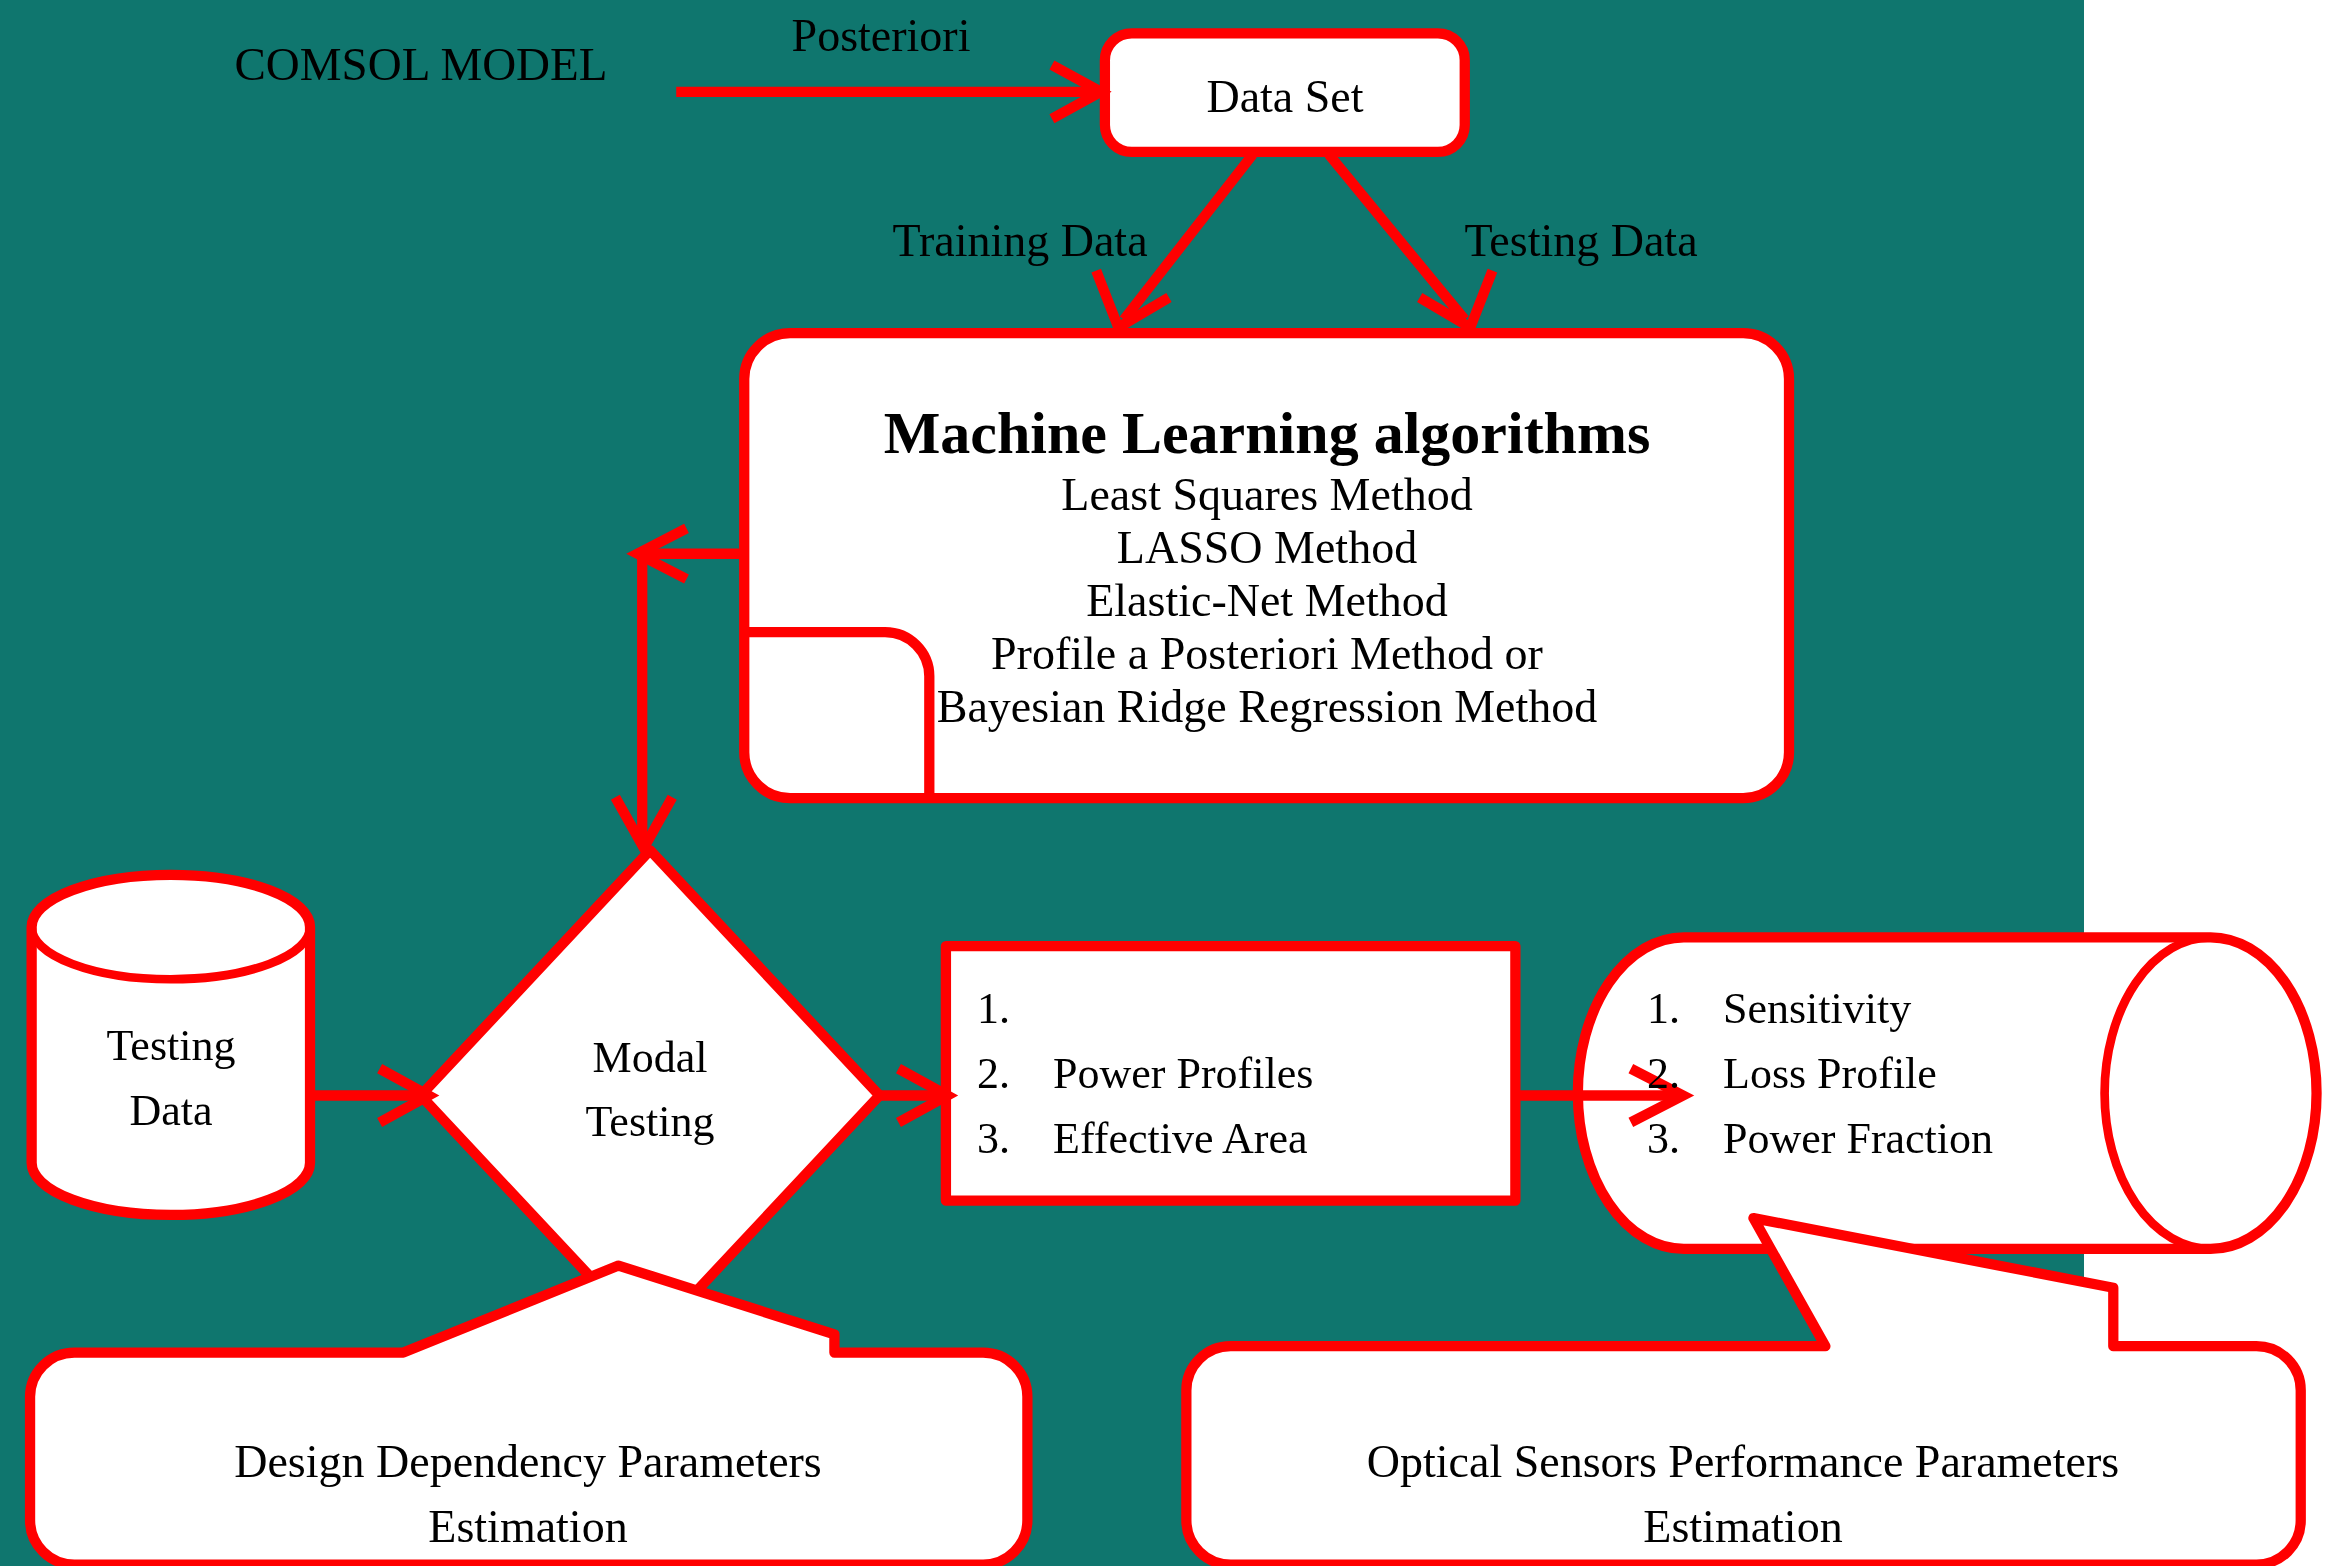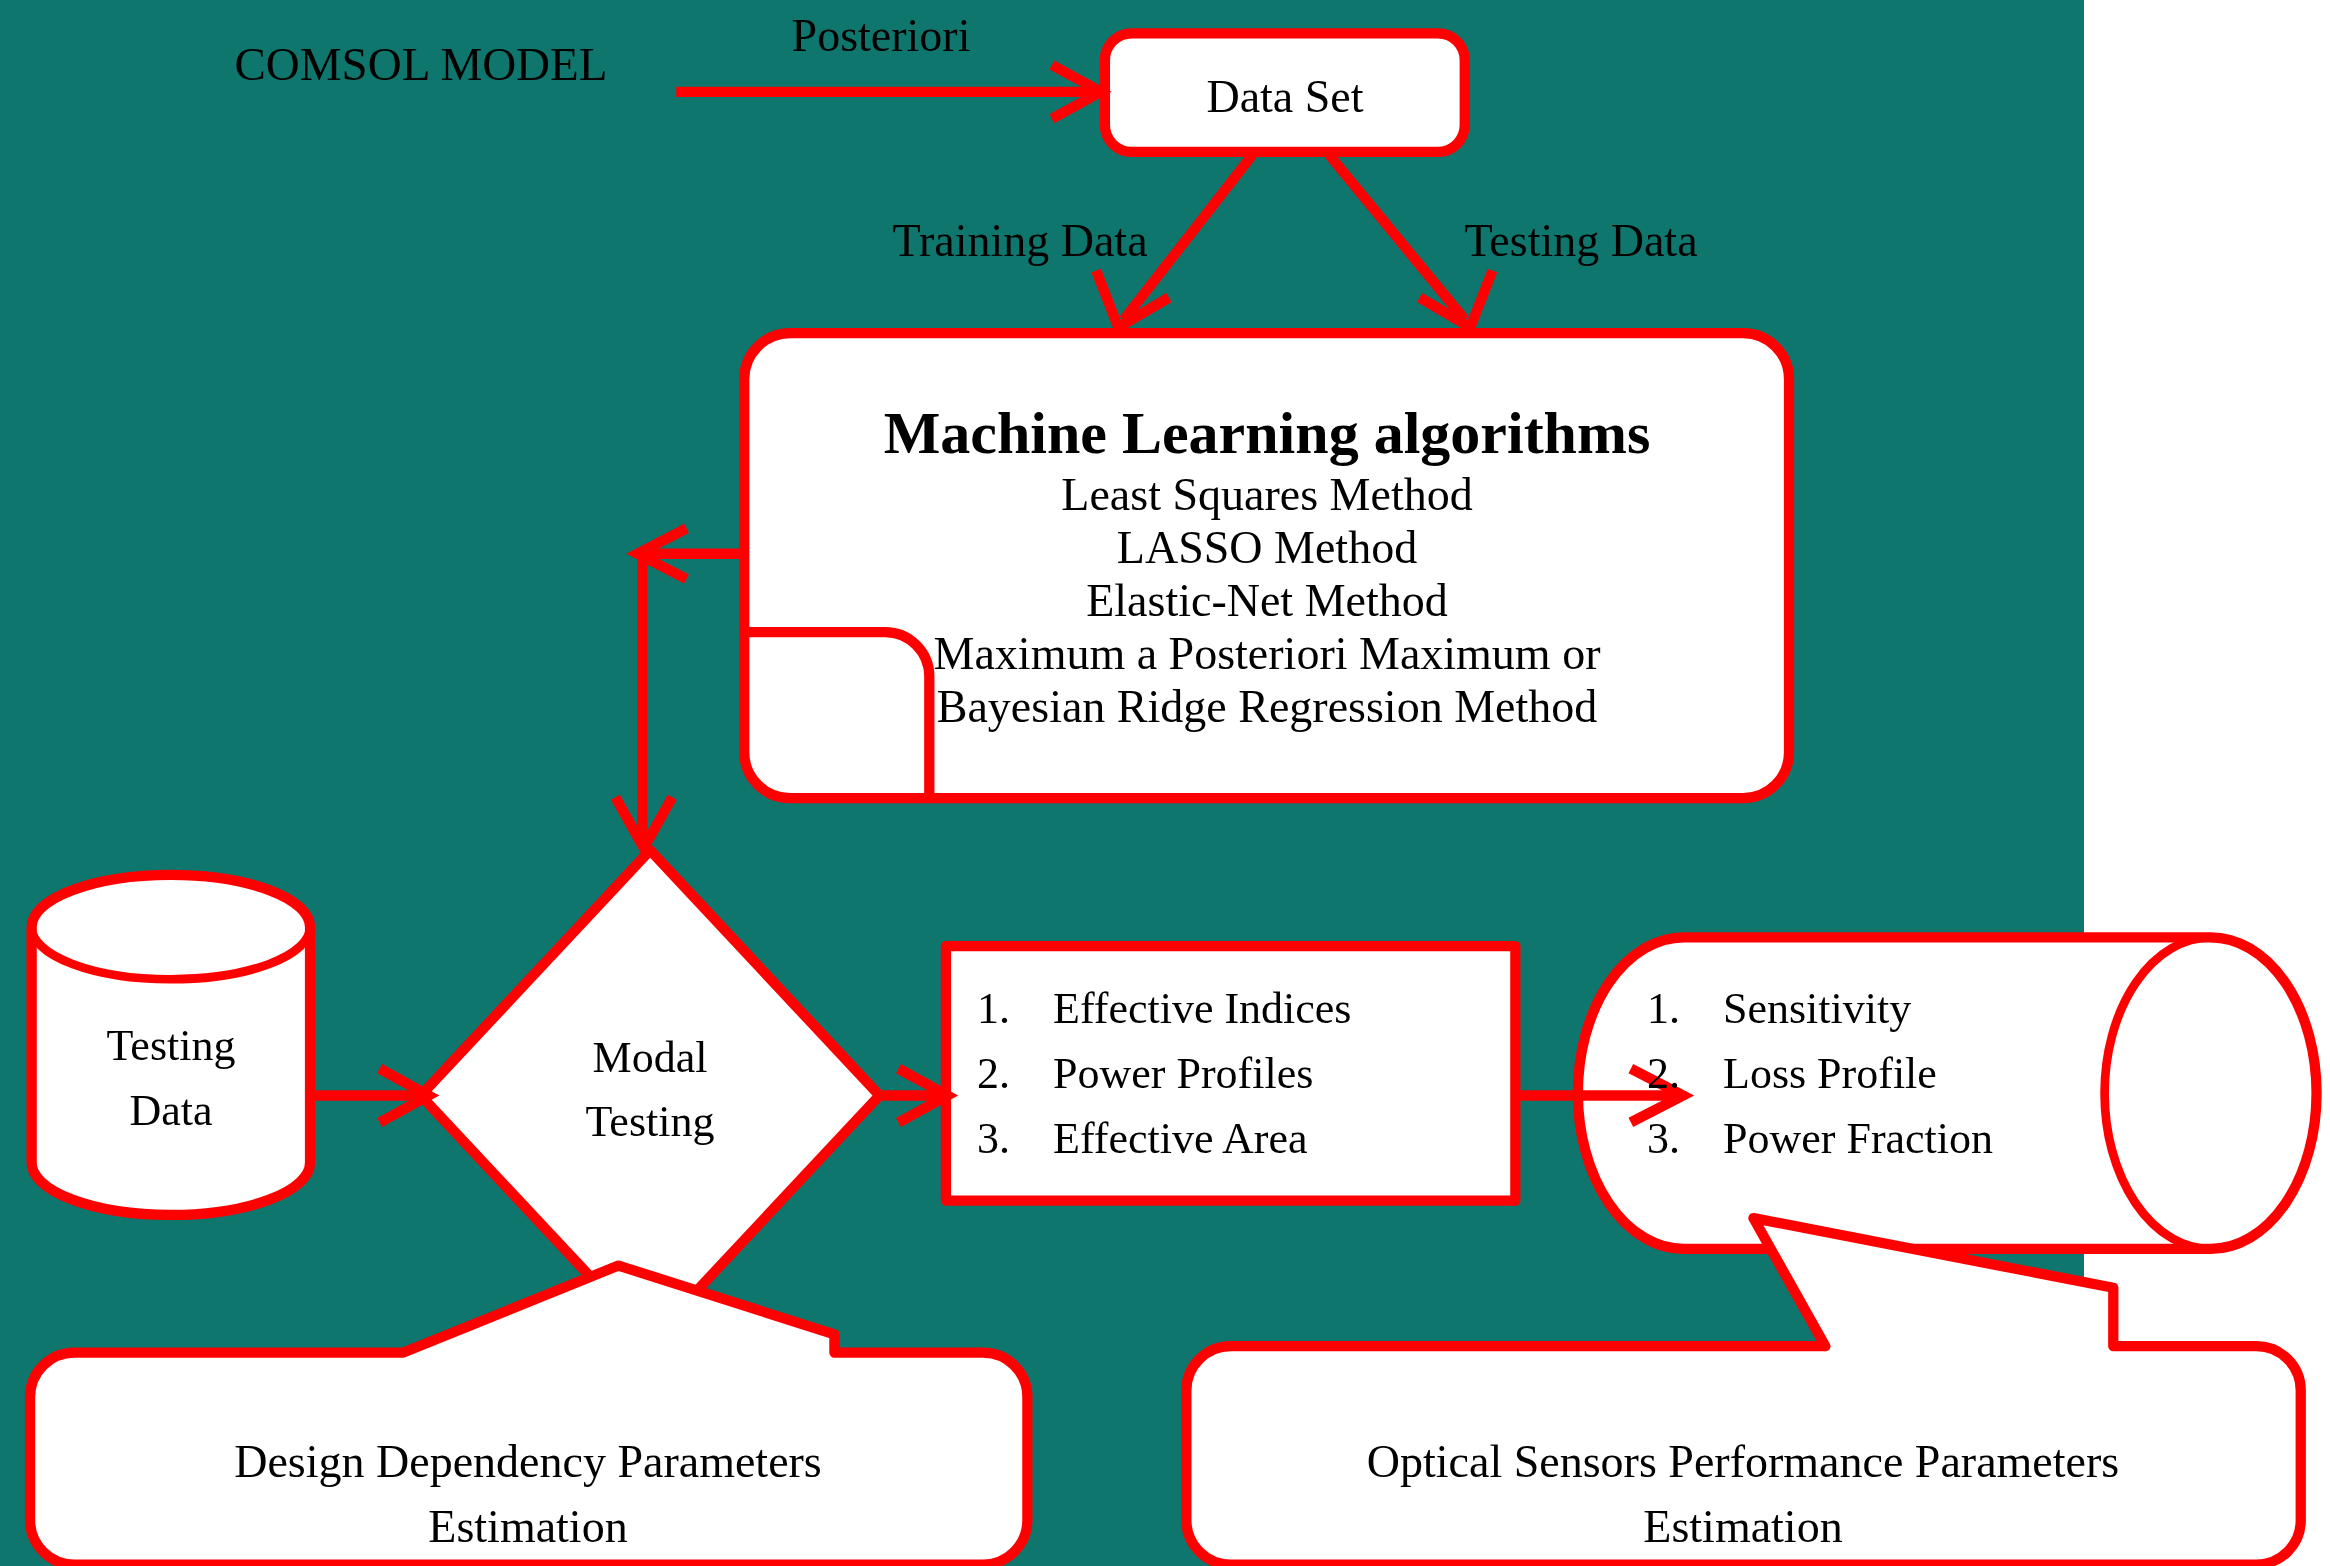--- a/index.html
+++ b/index.html
@@ -199,34 +199,33 @@
 
   <div class="lbl t-split center" style="left:1020px; top:241px;">Training Data</div>
 
   <div class="lbl t-split center" style="left:1581px; top:241px;">Testing Data</div>
 
   <div class="ml-block">
     <div class="t-mlhead">Machine Learning algorithms</div>
     <div class="t-mlline">Least Squares Method</div>
     <div class="t-mlline">LASSO Method</div>
     <div class="t-mlline">Elastic-Net Method</div>
-    <div class="t-mlline">Maximum a Posteriori Maximum or</div>
+    <div class="t-mlline">Profile a Posteriori Method or</div>
     <div class="t-mlline">Bayesian Ridge Regression Method</div>
   </div>
 
   <div class="lbl t-cyl center" style="left:171px; top:1046px;">Testing</div>
   <div class="lbl t-cyl center" style="left:171px; top:1111px;">Data</div>
 
   <div class="lbl t-diamond center" style="left:650px; top:1058px;">Modal</div>
   <div class="lbl t-diamond center" style="left:650px; top:1122px;">Testing</div>
 
   <div class="list-block" style="left:977px; top:963px; width:522px; height:221px;">
     <div class="list-row">
       <span class="t-listnum num">1.</span>
-      <span class="t-listtxt">Effective Indices</span>
     </div>
     <div class="list-row">
       <span class="t-listnum num">2.</span>
       <span class="t-listtxt">Power Profiles</span>
     </div>
     <div class="list-row">
       <span class="t-listnum num">3.</span>
       <span class="t-listtxt">Effective Area</span>
     </div>
   </div>

